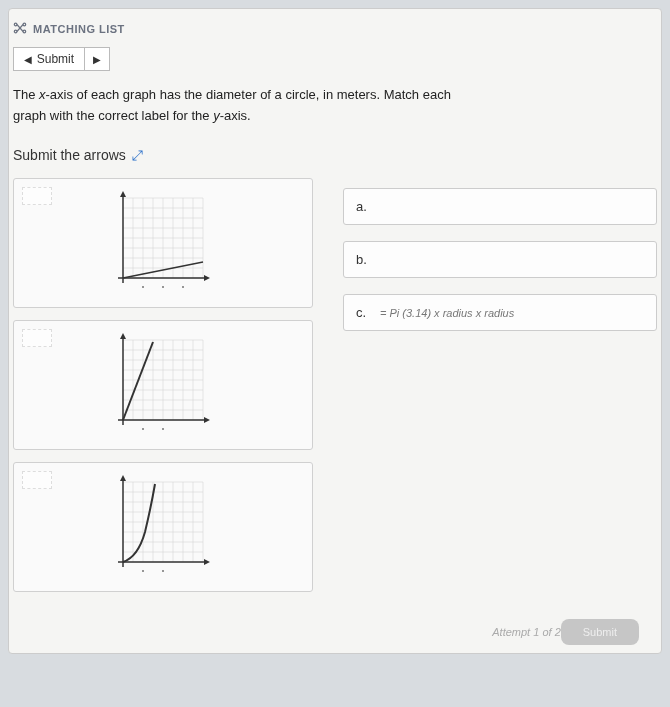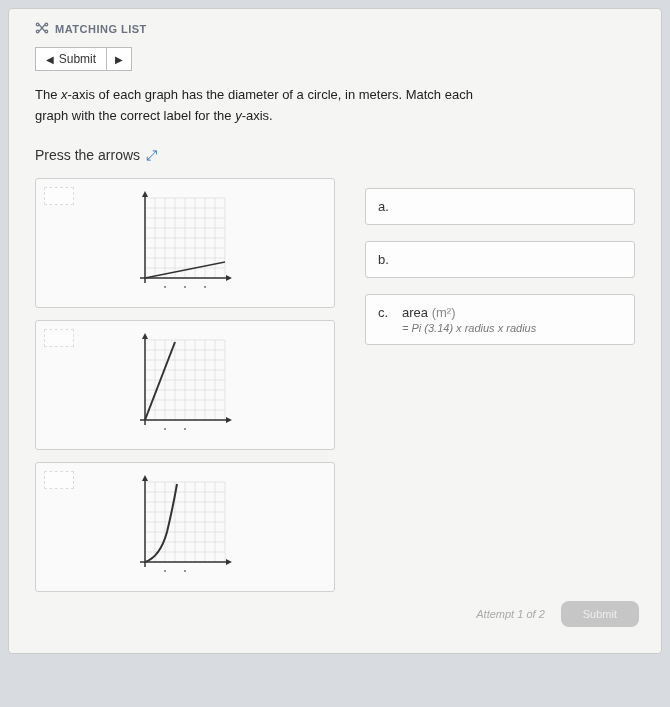--- a/index.html
+++ b/index.html
@@ -9,21 +9,21 @@
       width: 670px;
       height: 707px;
       overflow: hidden;
     }
     .container {
       background: #f5f5f3;
       margin: 8px;
       border: 1px solid #ccc;
       border-radius: 4px;
       height: 646px;
-      padding: 12px 26px;
+      padding: 12px 4px;
       position: relative;
     }
     .header-row {
       display: flex;
       align-items: center;
       gap: 6px;
       color: #6b7280;
       font-size: 11px;
       font-weight: 600;
       letter-spacing: 0.5px;
@@ -131,25 +131,24 @@
       align-items: center;
       vertical-align: middle;
       font-size: 9px;
       line-height: 1;
       margin: 0 2px;
     }
     .frac .n { border-bottom: 1px solid #777; padding: 0 2px; }
     .frac .d { padding: 0 2px; }
     .footer-row {
       position: absolute;
-      bottom: 26px;
+      bottom: 8px;
       right: 22px;
       display: flex;
       align-items: center;
-      gap: 16px;
     }
     .attempt-text {
       font-size: 11px;
       color: #aaa;
       font-style: italic;
     }
     .submit-btn {
       background: #c6c6c6;
       color: #eee;
       border: none;
@@ -187,21 +186,21 @@
       <span class="tri-right">▶</span>
     </button>
   </div>
 
   <div class="question">
     <span>The </span><span class="ital">x</span><span>-axis of each graph has the diameter of a circle, in meters. Match each</span><br>
     <span>graph with the correct label for the </span><span class="ital">y</span><span>-axis.</span>
   </div>
 
   <div class="press-row">
-    <span>Press the arrows</span>
+    <span>Submit the arrows</span>
     <span class="expand-icon">⤢</span>
   </div>
 
   <div class="main-area">
     <div class="left-col">
 
       <div class="graph-card">
         <div class="drop-slot"></div>
         <svg class="graph-svg" viewBox="0 0 120 110">
           <g stroke="#ccc" stroke-width="0.5">
@@ -309,24 +308,20 @@
         <div class="answer-letter">a.</div>
       </div>
 
       <div class="answer-card">
         <div class="answer-letter">b.</div>
       </div>
 
       <div class="answer-card">
         <div class="answer-letter">c.</div>
         <div class="answer-body">
-          <div class="answer-title">
-            <span>area</span>
-            <span class="unit">(m²)</span>
-          </div>
           <div class="answer-formula">= Pi (3.14) x radius x radius</div>
         </div>
       </div>
 
     </div>
   </div>
 
   <div class="footer-row">
     <span class="attempt-text">Attempt 1 of 2</span>
     <button class="submit-btn">Submit</button>

